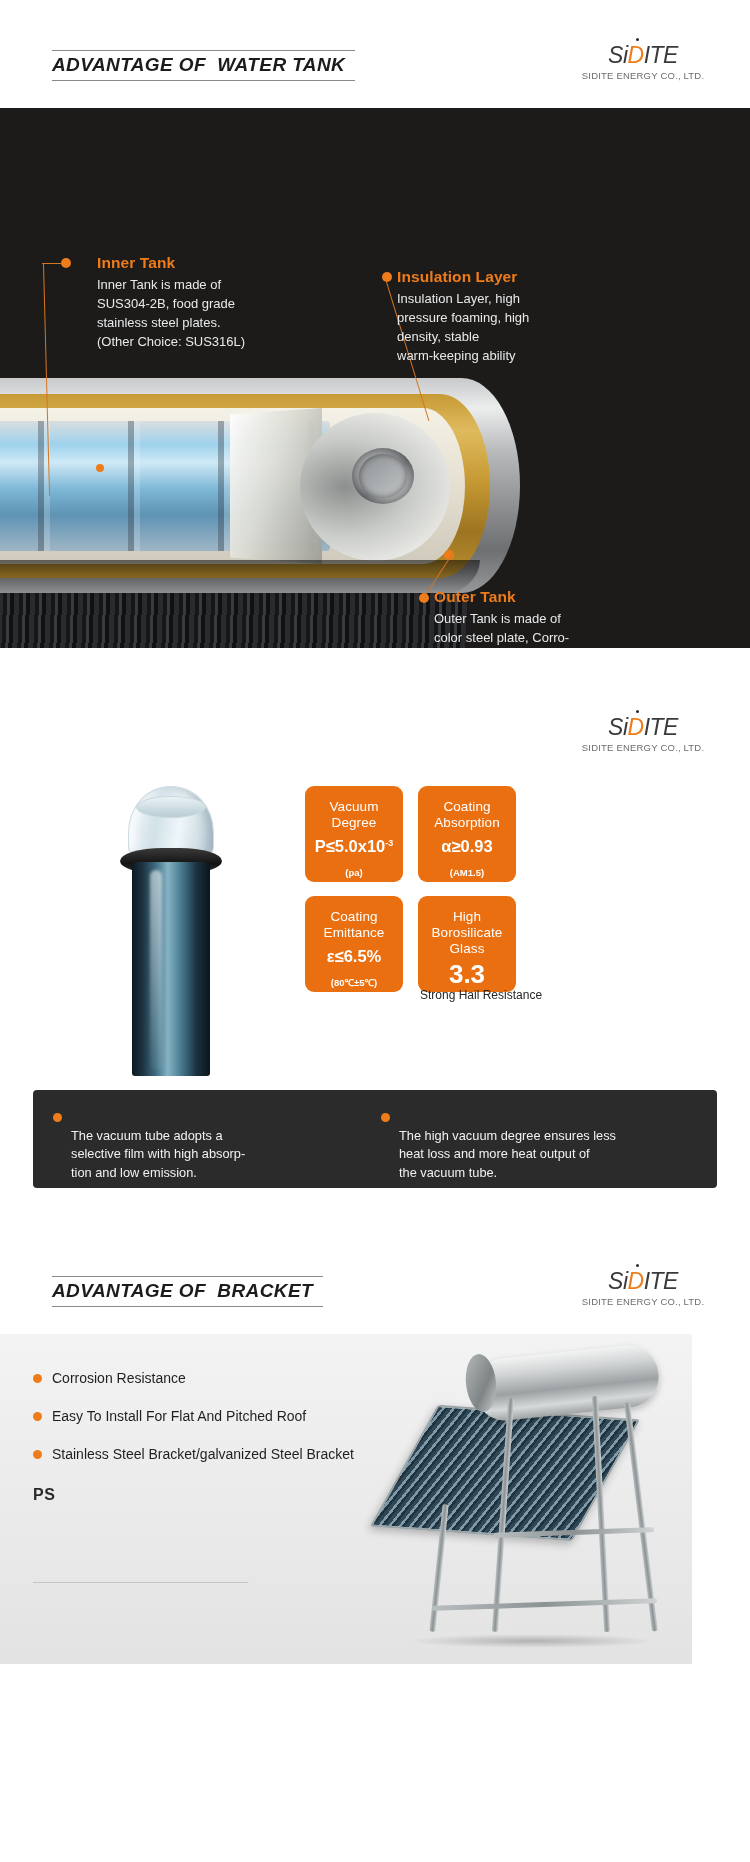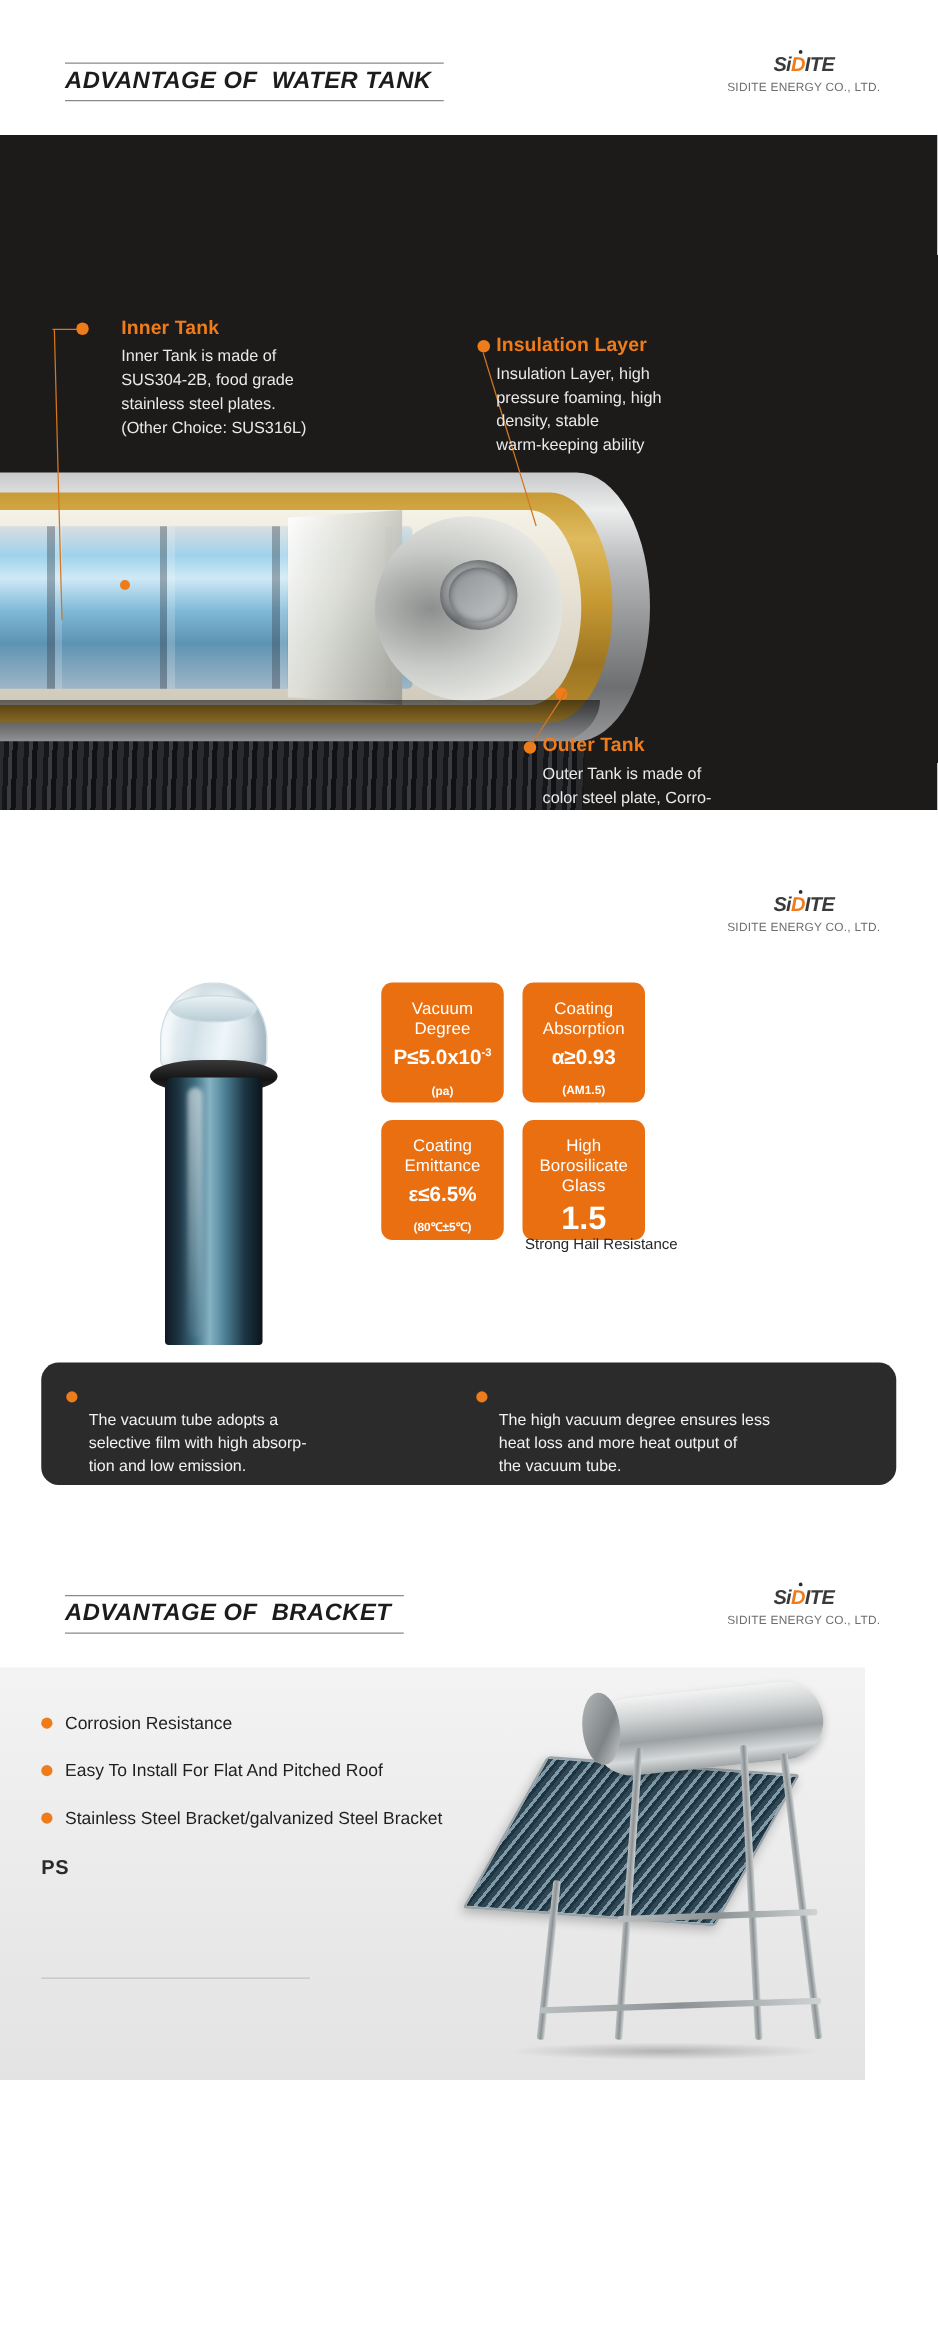--- a/index.html
+++ b/index.html
@@ -38,22 +38,22 @@
 
   
   .logo-block {
     position:absolute;
     right:32px;
     top:44px;
     text-align:center;
     width:150px;
   }
   .logo-mark {
-    font-size:16px;
-    font-weight:bold;
+    font-size:23px;
+    font-weight:normal;
     font-style:italic;
     color:#3a3a3a;
     letter-spacing:-0.5px;
     line-height:1;
     position:relative;
     display:inline-block;
   }
   .logo-mark .d-o {
     color:#ef7c1b;
     position:relative;
@@ -307,21 +307,21 @@
     left:420px; top:208px;
     font-size:12px;
     color:#262626;
     white-space:nowrap;
   }
 
   .vac-note {
     position:relative;
     margin:10px 33px 0 33px;
     background:#2b2b2b;
-    border-radius:14px;
+    border-radius:4px;
     height:98px;
     padding:18px 20px 0 20px;
     display:flex;
     gap:12px;
   }
   .vac-note-item {
     position:relative;
     color:#f2f2f2;
     font-size:12.8px;
     line-height:1.45;
@@ -519,21 +519,21 @@
         <div class="spec-box">
           <div class="spec-name">Coating
 Emittance</div>
           <div class="spec-val">ε≤6.5%</div>
           <div class="spec-note">(80℃±5℃)</div>
         </div>
         <div class="spec-box">
           <div class="spec-name">High
 Borosilicate
 Glass</div>
-          <div class="spec-val big">1.5</div>
+          <div class="spec-val big">3.3</div>
         </div>
       </div>
     </div>
 
     <div class="spec-caption">Strong Hail Resistance</div>
   </div>
 
   <div class="vac-note">
     <div class="vac-note-item">
       <span class="bd"></span><span>The vacuum tube adopts a

